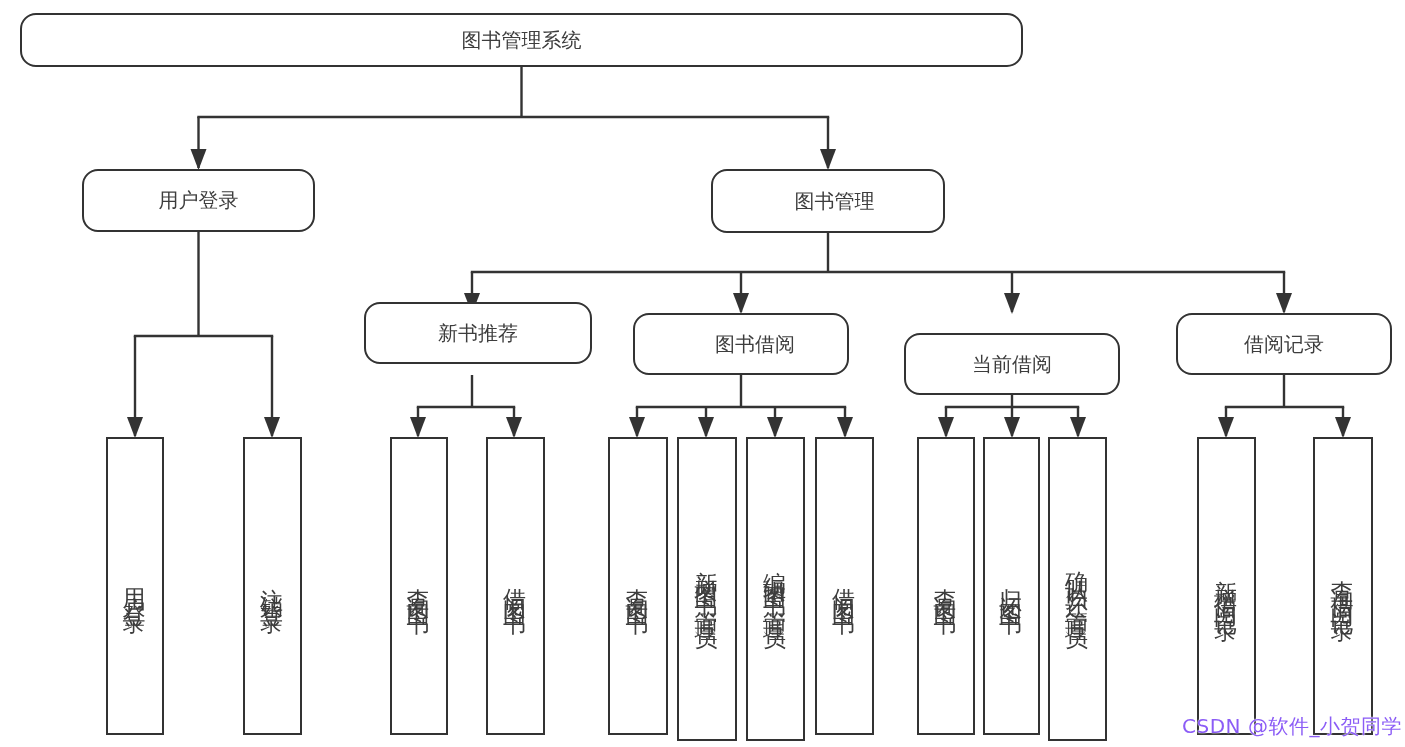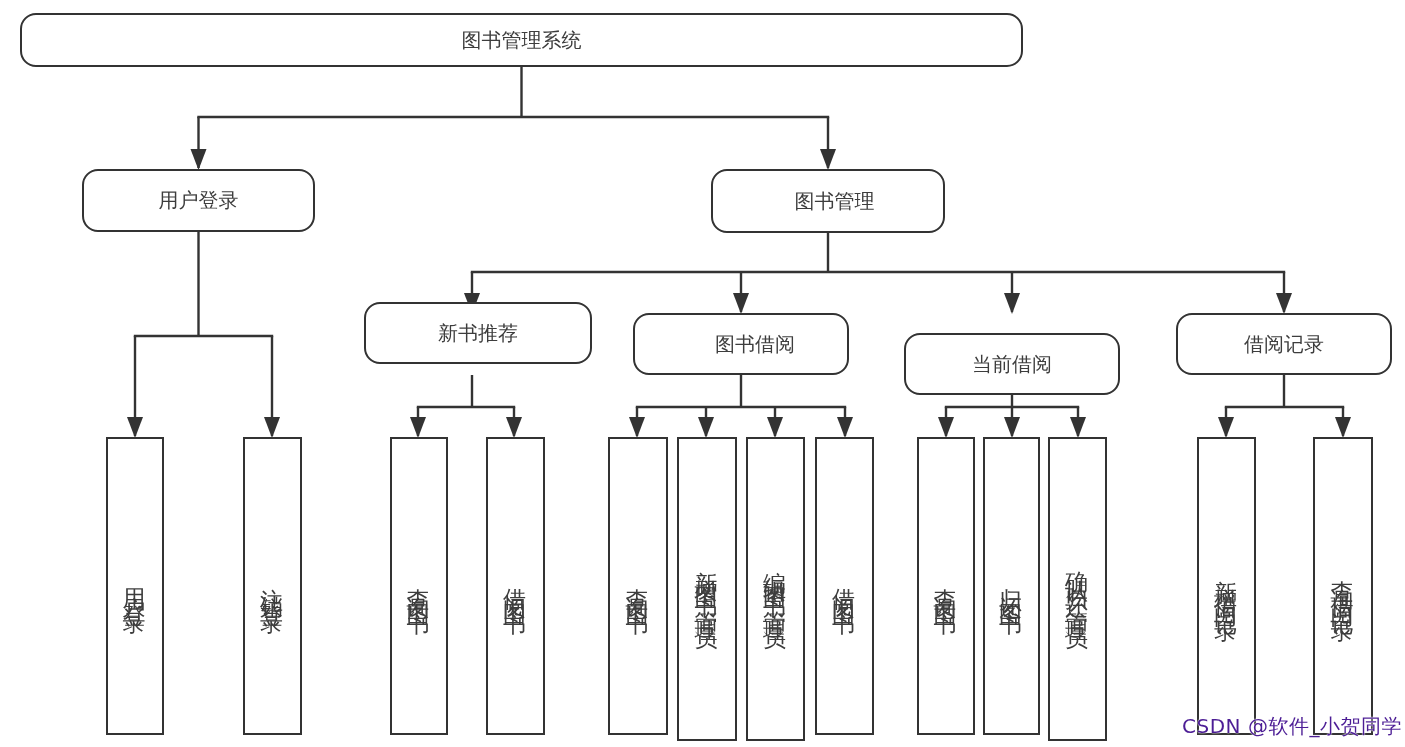--- a/index.html
+++ b/index.html
@@ -34,21 +34,21 @@
     font-size: 23px;
     letter-spacing: 8px;
     white-space: nowrap;
   }
   #watermark {
     position: absolute;
     left: 1182px;
     top: 713px;
     font-size: 20px;
     letter-spacing: 0.5px;
-    color: #4c1d95;
+    color: #8b5cf6;
     text-shadow: 0 0 2px #ffffff, 0 0 1px #ffffff;
     white-space: nowrap;
     z-index: 5;
   }
   path.wire { stroke: #333333; stroke-width: 2.4; fill: none; }
   path.bar  { stroke-linecap: square; }
 </style>
 </head>
 <body>
 

